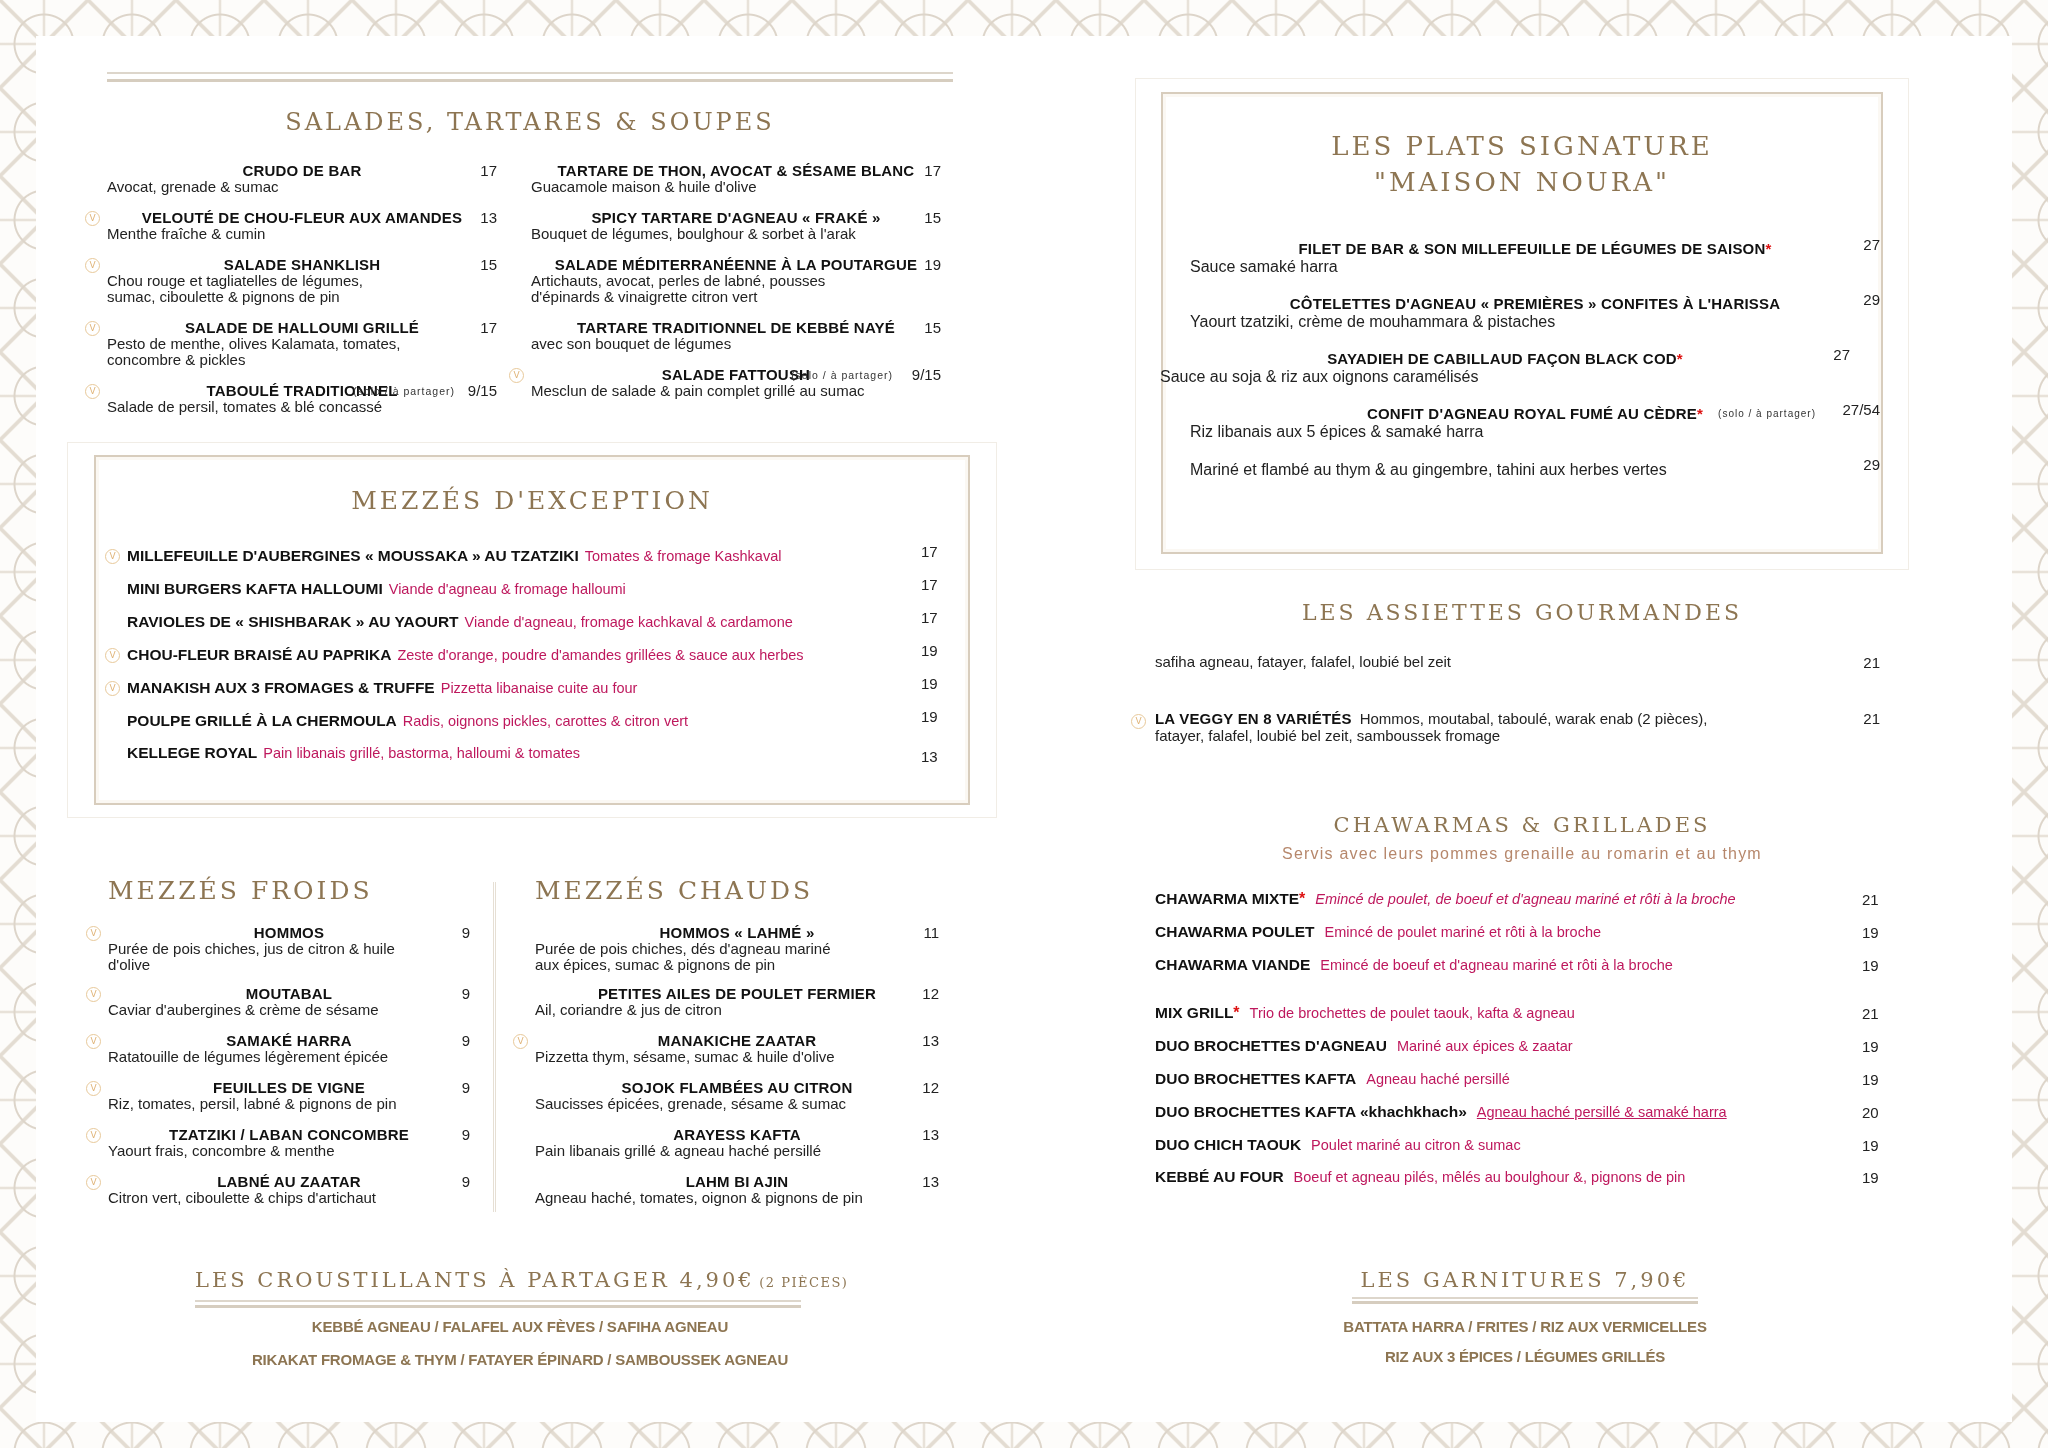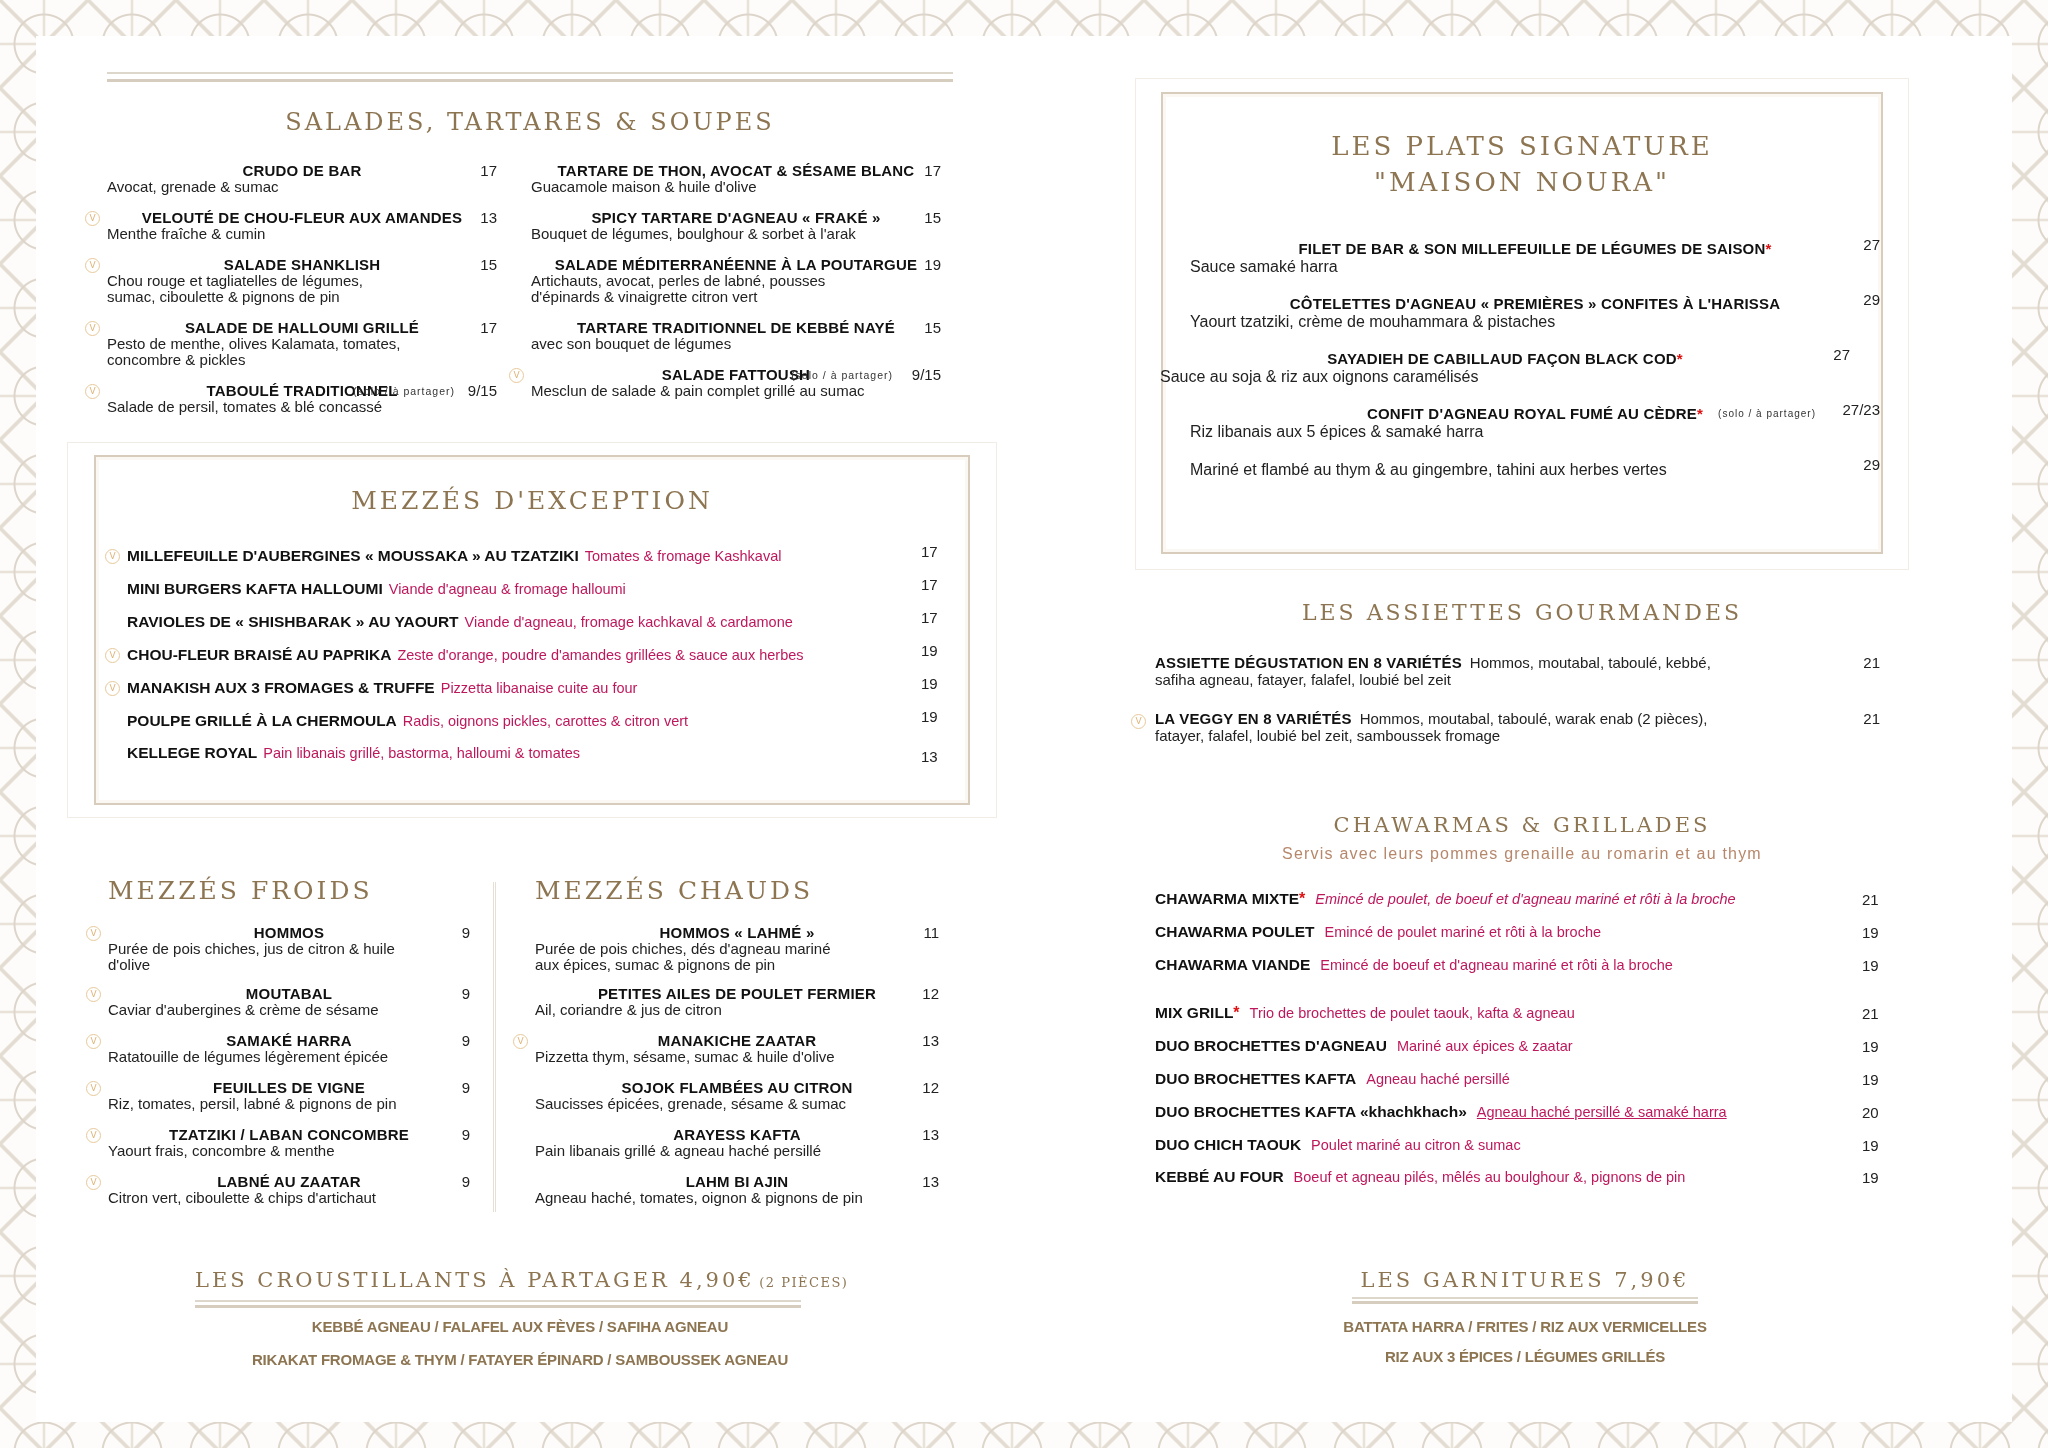--- a/index.html
+++ b/index.html
@@ -283,32 +283,31 @@
     </div>
     <div class="item" style="left: 1160px; top: 350px; width: 690px;">
       <div class="name"><span>SAYADIEH DE CABILLAUD FAÇON BLACK COD</span><span class="star">*</span></div>
       <div class="desc" style="font-size: 16px; margin-top: 2px;">Sauce au soja &amp; riz aux oignons caramélisés</div>
       <span class="price" style="top: -4px;">27</span>
     </div>
     <div class="item" style="left: 1190px; top: 405px; width: 690px;">
       <div class="name"><span>CONFIT D'AGNEAU ROYAL FUMÉ AU CÈDRE</span><span class="star">*</span></div>
       <div class="desc" style="font-size: 16px; margin-top: 2px;">Riz libanais aux 5 épices &amp; samaké harra</div>
       <span class="note" style="right: 64px; font-size: 10px;">(solo / à partager)</span>
-      <span class="price" style="top: -4px;">27/23</span>
+      <span class="price" style="top: -4px;">27/54</span>
     </div>
     <div class="item" style="left: 1190px; top: 460px; width: 690px;">
       <div class="desc" style="font-size: 16px; margin-top: 2px;">Mariné et flambé au thym &amp; au gingembre, tahini aux herbes vertes</div>
       <span class="price" style="top: -4px;">29</span>
     </div>
   </div>
 
 <div class="abs serif-title" style="left:1136px; top:600px; width:772px; font-size:22px;">LES ASSIETTES GOURMANDES</div>
 <div id="assiettes-list">
     <div class="item" style="left: 1155px; top: 654px; width: 725px;">
-      <div><span class="name">ASSIETTE DÉGUSTATION EN 8 VARIÉTÉS</span><span class="desc" style="margin-left: 8px; font-size: 15px;">Hommos, moutabal, taboulé, kebbé,</span></div>
       <div class="desc">safiha agneau, fatayer, falafel, loubié bel zeit</div>
       <span class="price">21</span>
     </div>
     <div class="item" style="left: 1155px; top: 710px; width: 725px;">
       <div><span class="name">LA VEGGY EN 8 VARIÉTÉS</span><span class="desc" style="margin-left: 8px; font-size: 15px;">Hommos, moutabal, taboulé, warak enab (2 pièces),</span></div>
       <div class="desc">fatayer, falafel, loubié bel zeit, samboussek fromage</div>
       <span class="price">21</span>
     </div>
     <span class="veg" style="left: 1131px; top: 714px;">V</span>
   </div>

